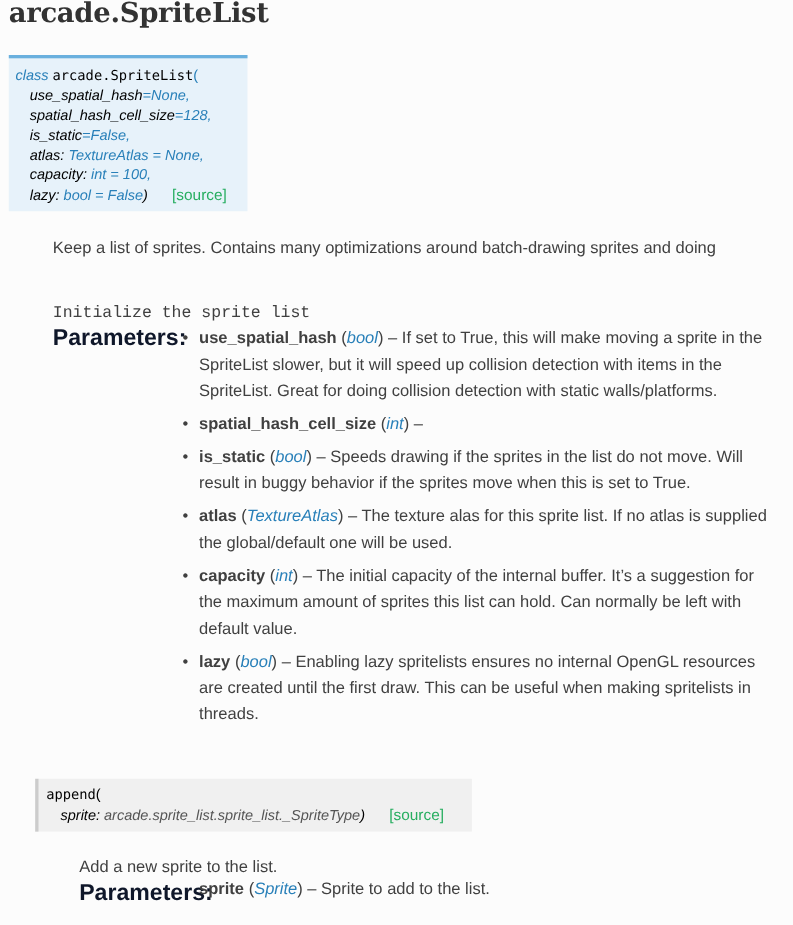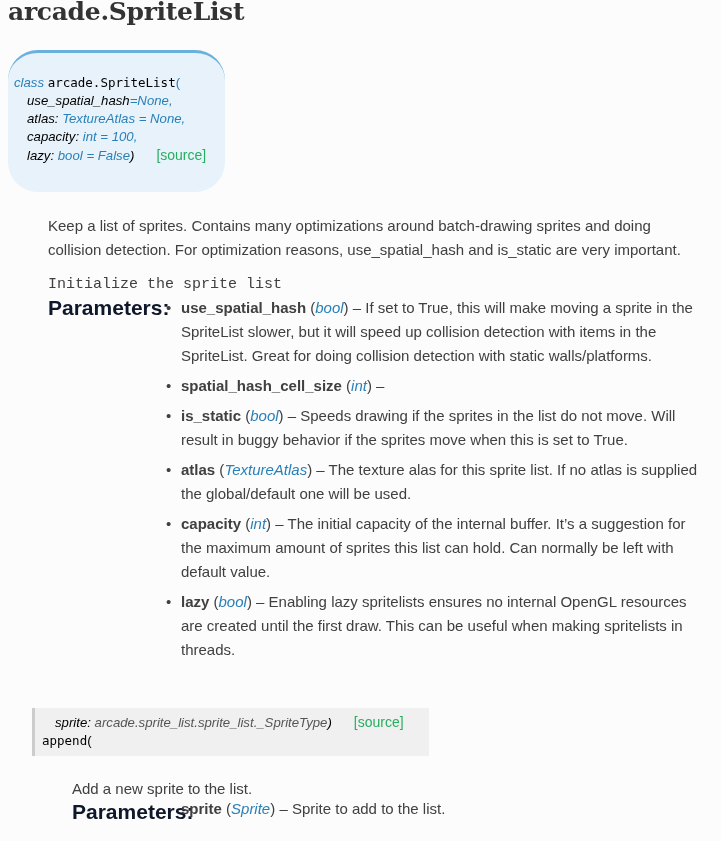--- a/index.html
+++ b/index.html
@@ -31,25 +31,24 @@
     
     .sig-box {
       position: absolute;
       left: 8px;
       top: 50px;
       width: 217px;
       height: 142px;
       background: #e7f2fa;
       border-top: 3px solid #6ab0de;
       box-sizing: border-box;
-      padding: 21px 0 0 6px;
+      padding: 7px 0 0 6px;
       font-size: 13.2px;
       line-height: 18px;
       color: #000;
-      border-radius: 30px;
     }
     .sig-line { white-space: nowrap; }
     .sig-indent { padding-left: 13px; }
     .kw-class { font-style: italic; color: #2980b9; }
     .mono {
       font-family: "DejaVu Sans Mono", "Liberation Mono", monospace;
       font-size: 12.5px;
       color: #000;
     }
     .paren { color: #2980b9; }
@@ -132,33 +131,38 @@
 <div class="sig-box">
   <div class="sig-line">
     <span class="kw-class">class</span>
     <span class="mono">arcade.SpriteList</span><span class="paren">(</span>
   </div>
 
   <div class="sig-line sig-indent">
     <span class="pname">use_spatial_hash</span><span class="pval">=</span><span class="pval">None</span><span class="pval">,</span>
   </div>
   <div class="sig-line sig-indent">
+    <span class="pname">spatial_hash_cell_size</span><span class="pval">=</span><span class="pval">128</span><span class="pval">,</span>
+  </div>
+  <div class="sig-line sig-indent">
+    <span class="pname">is_static</span><span class="pval">=</span><span class="pval">False</span><span class="pval">,</span>
+  </div>
+  <div class="sig-line sig-indent">
     <span class="pname">atlas</span><span class="pname">: </span><span class="ptype">TextureAtlas</span><span class="pval"> = </span><span class="pval">None</span><span class="pval">,</span>
   </div>
   <div class="sig-line sig-indent">
     <span class="pname">capacity</span><span class="pname">: </span><span class="ptype">int</span><span class="pval"> = </span><span class="pval">100</span><span class="pval">,</span>
   </div>
   <div class="sig-line sig-indent">
     <span class="pname">lazy</span><span class="pname">: </span><span class="ptype">bool</span><span class="pval"> = </span><span class="pval">False</span><span class="pname">)</span><a class="source-link">[source]</a>
   </div>
 </div>
 
 <p class="desc" style="top:198px;">
   <span>Keep a list of sprites. Contains many optimizations around batch-drawing sprites and doing</span><br>
-  <span>collision detection. For optimization reasons, use_spatial_hash and is_static are very important.</span>
 </p>
 <p class="desc" style="top:257px;font-family:Liberation Mono, monospace;">Initialize the sprite list</p>
 
 <div class="params-label" style="left:48px; top:296px;">Parameters:</div>
 
 <ul class="param-list">
   <li>
     <span class="bullet">•</span>
     <span class="pn-bold">use_spatial_hash</span><span> (</span><span class="pt-link">bool</span><span>)</span><span> – </span><span>If set to True, this will make moving a sprite in the SpriteList slower, but it will speed up collision detection with items in the SpriteList. Great for doing collision detection with static walls/platforms.</span>
   </li>
@@ -178,25 +182,25 @@
     <span class="bullet">•</span>
     <span class="pn-bold">capacity</span><span> (</span><span class="pt-link">int</span><span>)</span><span> – </span><span>The initial capacity of the internal buffer. It’s a suggestion for the maximum amount of sprites this list can hold. Can normally be left with default value.</span>
   </li>
   <li>
     <span class="bullet">•</span>
     <span class="pn-bold">lazy</span><span> (</span><span class="pt-link">bool</span><span>)</span><span> – </span><span>Enabling lazy spritelists ensures no internal OpenGL resources are created until the first draw. This can be useful when making spritelists in threads.</span>
   </li>
 </ul>
 
 <div class="method-box">
-  <div class="sig-line sig-indent">
-    <span class="pname">sprite</span><span class="pname">: </span><span class="mtype">arcade.sprite_list.sprite_list._SpriteType</span><span class="pname">)</span><a class="source-link method-source">[source]</a>
-  </div>
   <div class="sig-line">
     <span class="method-name">append</span><span class="method-paren">(</span>
+  </div>
+  <div class="sig-line sig-indent">
+    <span class="pname">sprite</span><span class="pname">: </span><span class="mtype">arcade.sprite_list.sprite_list._SpriteType</span><span class="pname">)</span><a class="source-link method-source">[source]</a>
   </div>
 </div>
 
 <p class="desc" style="left:56px; top:761px;">Add a new sprite to the list.</p>
 
 <div class="params-label" style="left:72px; top:800px;">Parameters:</div>
 <div style="position:absolute; left:181px; top:800px; font-size:15px; color:#404040;text-align:center;">
   <span class="pn-bold">sprite</span><span> (</span><span class="pt-link">Sprite</span><span>)</span><span> – </span><span>Sprite to add to the list.</span>
 </div>
 

